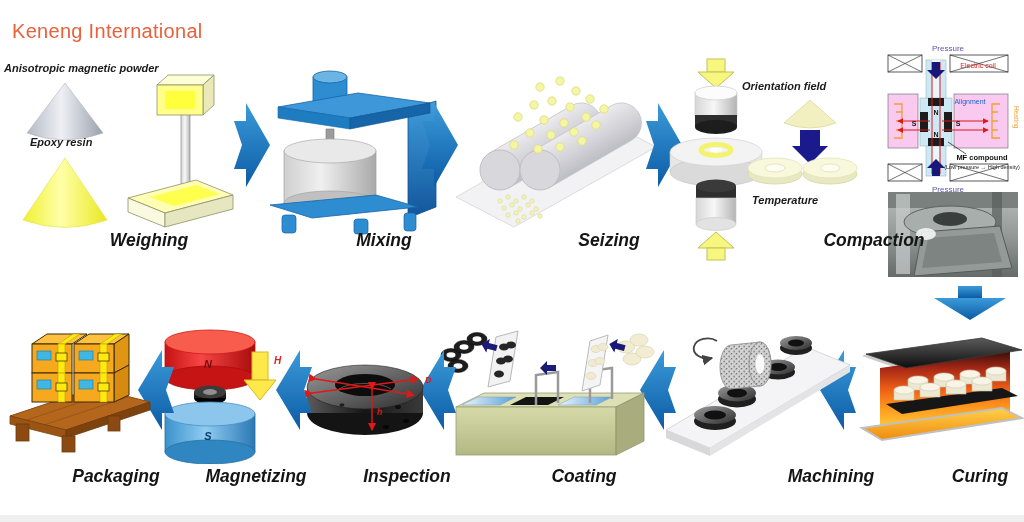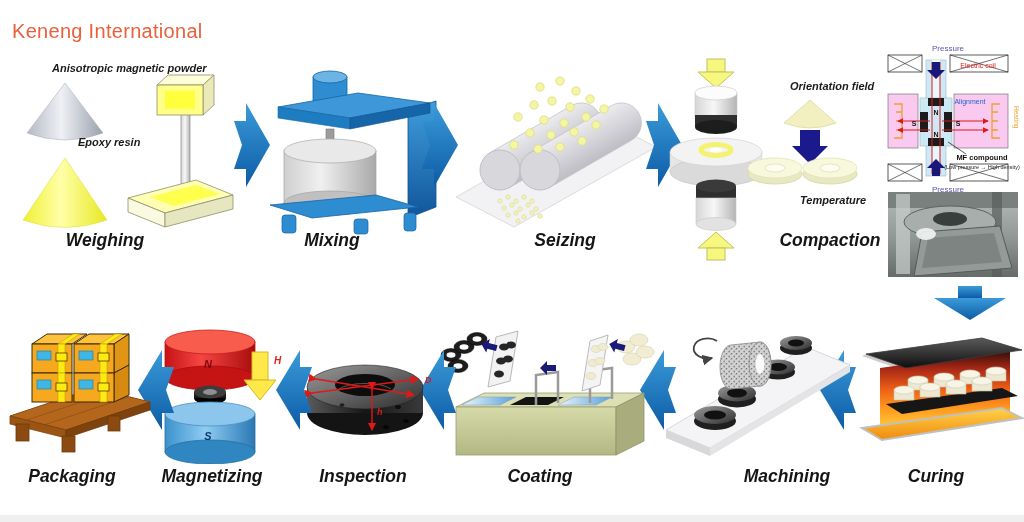--- a/index.html
+++ b/index.html
@@ -1,21 +1,21 @@
 <!DOCTYPE html>
 <html><head>
 <meta charset="utf-8">
 <style>
   html,body{margin:0;padding:0;background:#ffffff;}
   .canvas{position:relative;width:1024px;height:522px;background:#ffffff;overflow:hidden;
           font-family:"Liberation Sans",sans-serif;}
   .abs{position:absolute;}
   .title{left:12px;top:20px;font-size:20px;color:#E8613C;letter-spacing:.3px;}
-  .stage-lbl{font-style:italic;font-weight:bold;font-size:17.5px;color:#151515;text-align:center;}
-  .ann{font-style:italic;font-weight:bold;font-size:11px;color:#1a1a1a;white-space:nowrap;margin-left:48px;}
+  .stage-lbl{font-style:italic;font-weight:bold;font-size:17.5px;color:#151515;text-align:center;margin-left:44px;}
+  .ann{font-style:italic;font-weight:bold;font-size:11px;color:#1a1a1a;white-space:nowrap;}
   .bottom-band{left:0;top:515px;width:1024px;height:7px;background:#efefef;}
   svg{display:block;}
   text{font-family:"Liberation Sans",sans-serif;}
 </style>
 </head>
 <body>
 
 <div class="canvas">
 
   <svg class="abs" width="0" height="0">
@@ -558,21 +558,21 @@
       <rect x="52" y="61" width="11" height="8" fill="#ffe912" stroke="#3a2a06" stroke-width="0.7"></rect>
       <rect x="94" y="61" width="11" height="8" fill="#ffe912" stroke="#3a2a06" stroke-width="0.7"></rect>
       <rect x="33" y="29" width="14" height="9" fill="#3fb6e4" stroke="#1a7aa8" stroke-width="0.6"></rect>
       <rect x="75" y="29" width="14" height="9" fill="#3fb6e4" stroke="#1a7aa8" stroke-width="0.6"></rect>
       <rect x="33" y="58" width="14" height="9" fill="#3fb6e4" stroke="#1a7aa8" stroke-width="0.6"></rect>
       <rect x="75" y="58" width="14" height="9" fill="#3fb6e4" stroke="#1a7aa8" stroke-width="0.6"></rect>
     </g>
   </svg>
 
   <div class="abs stage-lbl" style="left:35px;top:230px;width:140px">Weighing</div>
-  <div class="abs stage-lbl" style="left:262px;top:230px;width:140px">Mixing</div>
+  <div class="abs stage-lbl" style="left:270px;top:230px;width:140px">Mixing</div>
   <div class="abs stage-lbl" style="left:755px;top:230px;width:150px">Compaction</div>
   <div class="abs stage-lbl" style="left:495px;top:230px;width:140px">Seizing</div>
   <div class="abs stage-lbl" style="left:12px;top:466px;width:120px">Packaging</div>
   <div class="abs stage-lbl" style="left:147px;top:466px;width:130px">Magnetizing</div>
   <div class="abs stage-lbl" style="left:298px;top:466px;width:130px">Inspection</div>
   <div class="abs stage-lbl" style="left:475px;top:466px;width:130px">Coating</div>
   <div class="abs stage-lbl" style="left:722px;top:466px;width:130px">Machining</div>
   <div class="abs stage-lbl" style="left:871px;top:466px;width:130px">Curing</div>
 
   <div class="abs bottom-band"></div>

